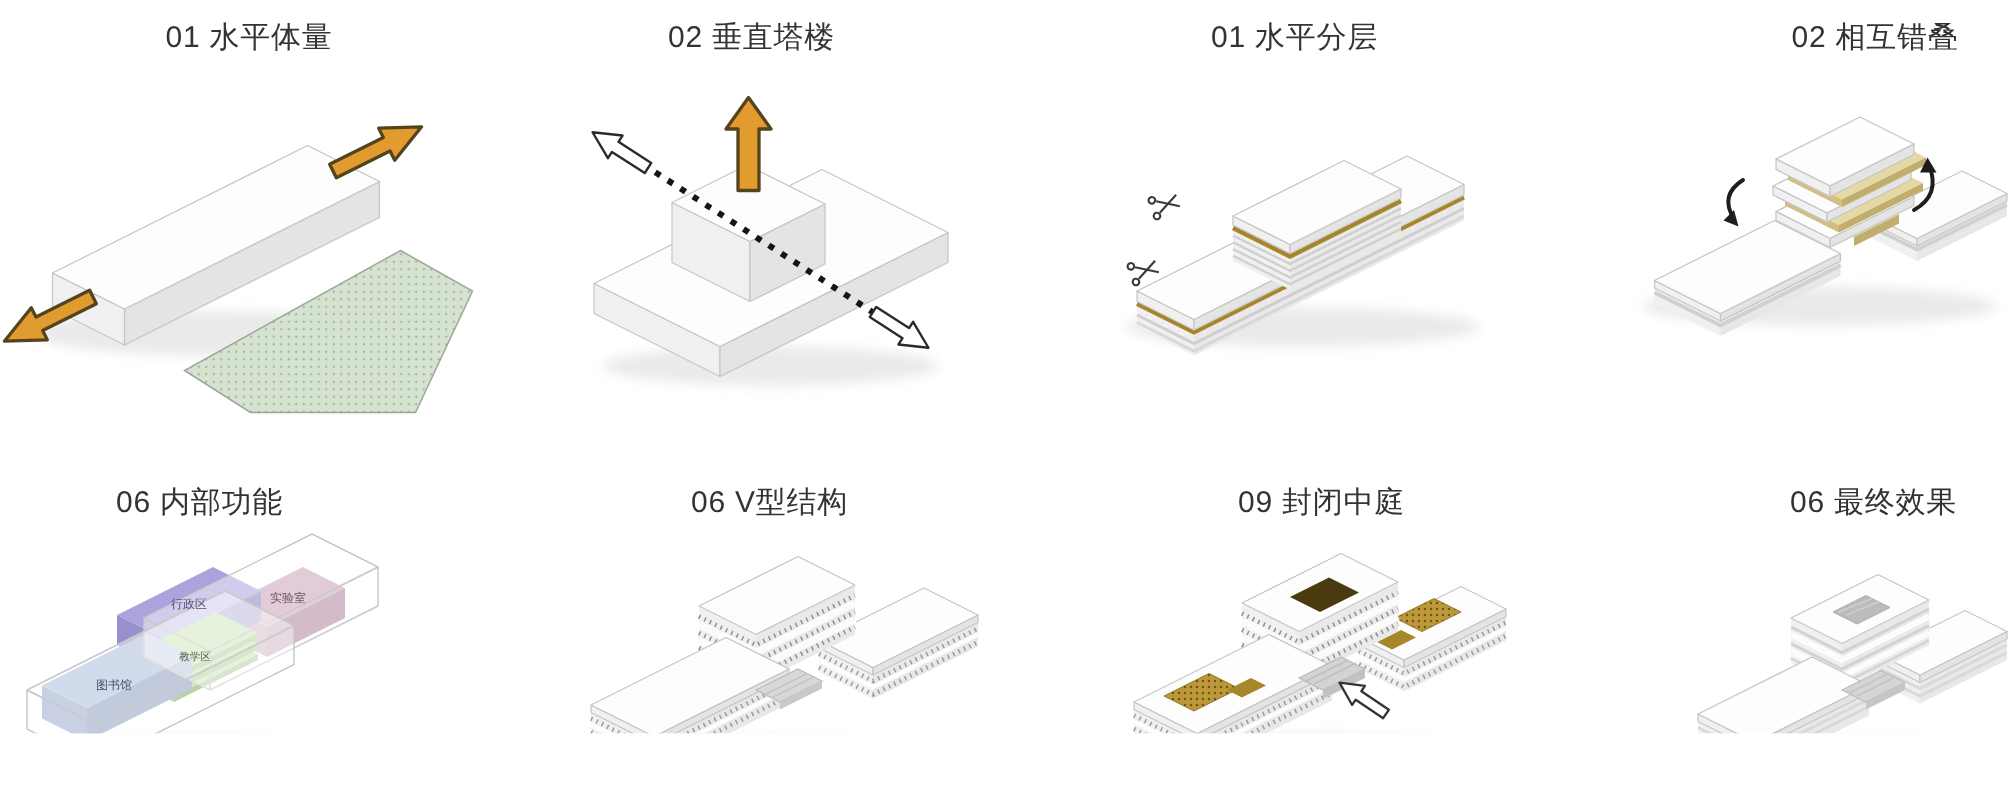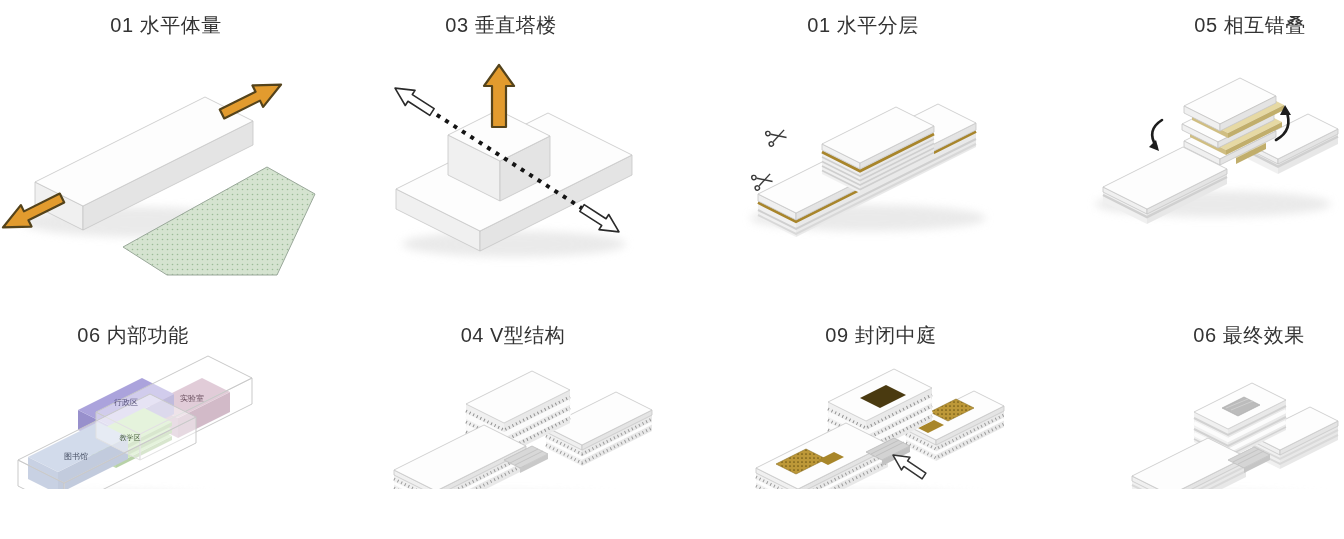--- a/index.html
+++ b/index.html
@@ -34,25 +34,25 @@
       <g id="scissorsShape" fill="none">
         <line x1="0" y1="-4" x2="14" y2="4"></line>
         <line x1="0" y1="4" x2="14" y2="-4"></line>
         <circle cx="-2.5" cy="-5.5" r="2.2"></circle>
         <circle cx="-2.5" cy="5.5" r="2.2"></circle>
       </g>
     </defs>
   </svg>
 
   <div class="ptitle" style="left:166px;top:12px">01 水平体量</div>
-  <div class="ptitle" style="left:501px;top:12px">03 垂直塔楼</div>
+  <div class="ptitle" style="left:501px;top:12px">02 垂直塔楼</div>
   <div class="ptitle" style="left:863px;top:12px">01 水平分层</div>
-  <div class="ptitle" style="left:1250px;top:12px">05 相互错叠</div>
+  <div class="ptitle" style="left:1250px;top:12px">02 相互错叠</div>
   <div class="ptitle" style="left:133px;top:322px">06 内部功能</div>
-  <div class="ptitle" style="left:513px;top:322px">04 V型结构</div>
+  <div class="ptitle" style="left:513px;top:322px">06 V型结构</div>
   <div class="ptitle" style="left:881px;top:322px">09 封闭中庭</div>
   <div class="ptitle" style="left:1249px;top:322px">06 最终效果</div>
 
   <svg style="left:0;top:52px" width="336" height="248" viewBox="0 0 336 248">
     <ellipse cx="140" cy="170" rx="118" ry="15" fill="#d9d9d9" opacity=".55" filter="url(#soft)"></ellipse>
     <polygon points="267,115 315,142 277,223 167,223 123,195" fill="url(#greendots)" style="stroke:var(--site-green-border)" stroke-width="1"></polygon>
     <g>
       <polygon class="edge" points="35,130 83,154 83,178 35,154" style="fill:var(--slab-side)"></polygon>
       <polygon class="edge" points="83,154 253,69 253,93 83,178" style="fill:var(--slab-side-dark)"></polygon>
       <polygon class="edge" points="35,130 205,45 253,69 83,154" style="fill:var(--slab-top)"></polygon>

